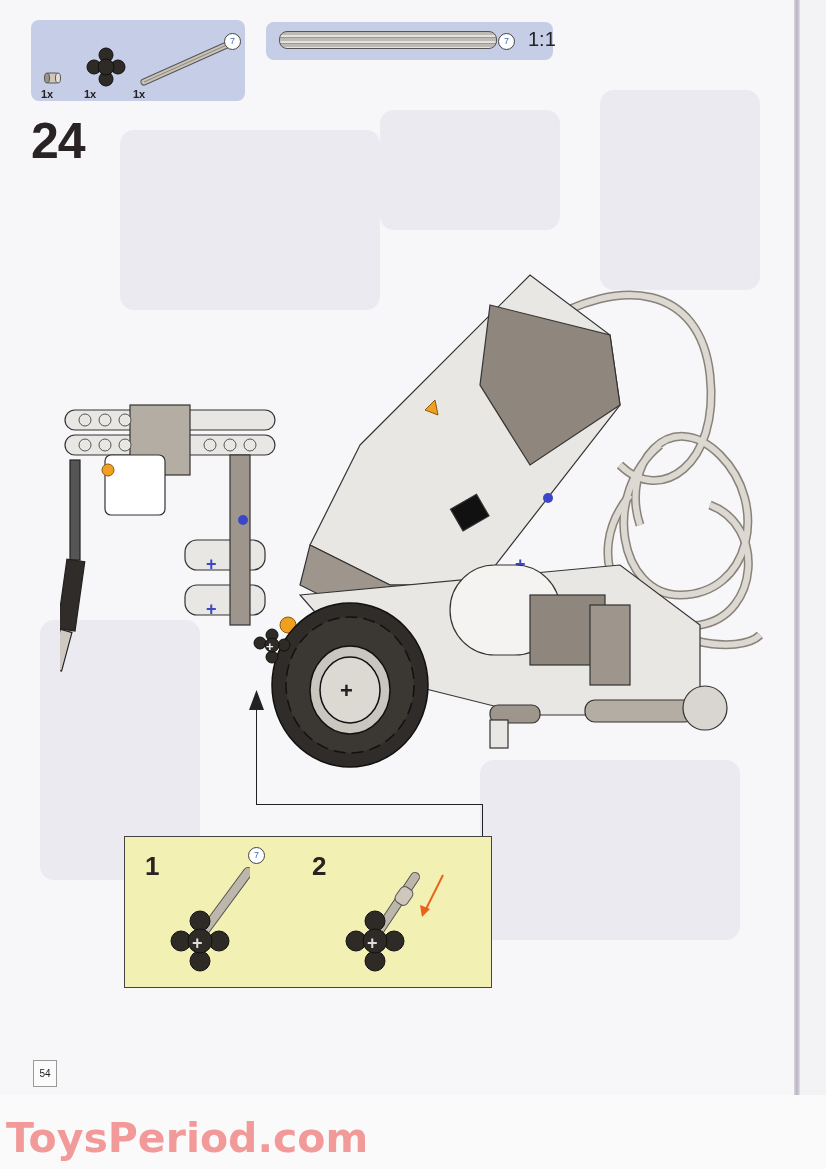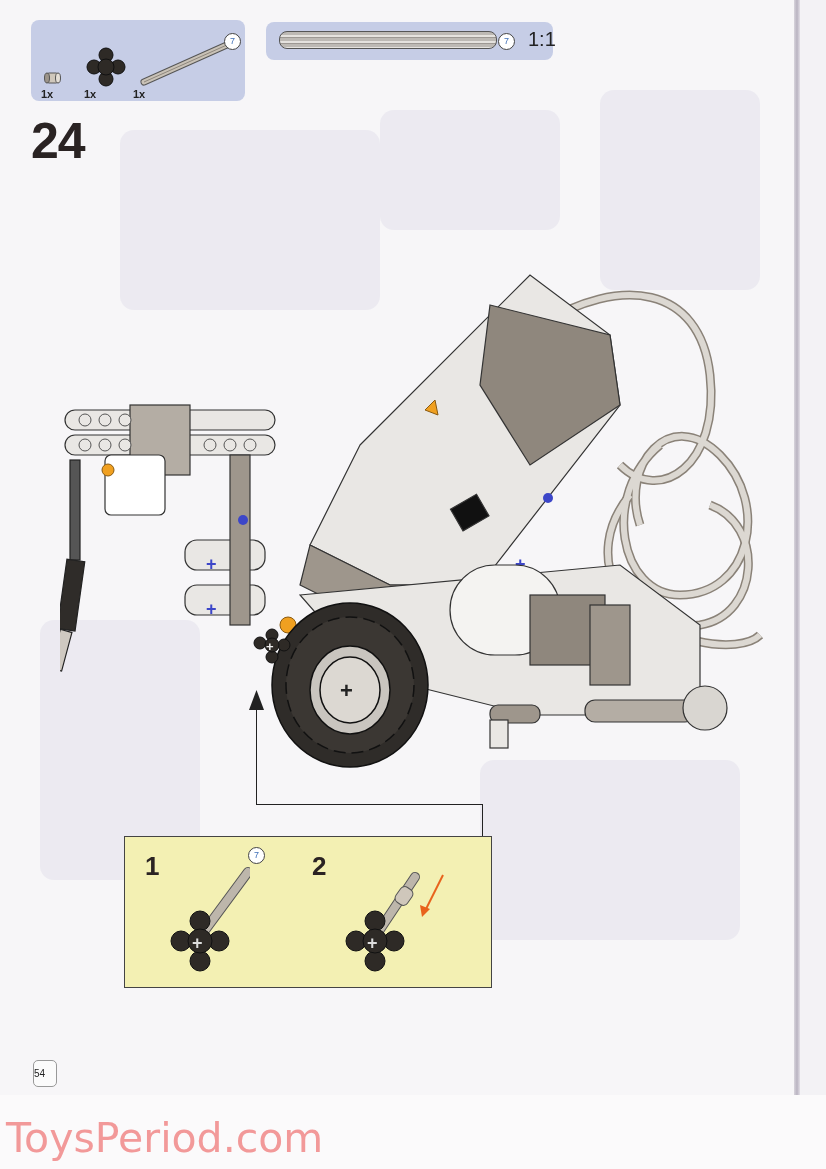--- a/index.html
+++ b/index.html
@@ -12,22 +12,22 @@
   .qty { position:absolute; font-size:11px; font-weight:bold; color:#222; }
   .circle-badge { position:absolute; width:15px; height:15px; border-radius:50%; background:#fff; border:1px solid #444; font-size:9px; color:#4070b8; text-align:center; line-height:15px; }
   .scale-box { position:absolute; left:266px; top:22px; width:287px; height:38px; background:#c6cde6; border-radius:8px; }
   .scale-axle { position:absolute; left:13px; top:9px; width:216px; height:16px; border-radius:8px; border:1px solid #555; background:repeating-linear-gradient(to bottom,#bdb9b4 0 3px,#e5e2de 3px 5px,#9d9893 5px 6px); }
   .scale-label { position:absolute; left:254px; top:6px; font-size:20px; color:#222;margin-left:8px; }
   .step-number { position:absolute; left:31px; top:112px; font-size:50px; font-weight:bold; color:#2a2323; letter-spacing:-1px; }
   .model { position:absolute; left:60px; top:265px; width:720px; height:520px; }
   .callout-line { position:absolute; background:#222; }
   .callout-box { position:absolute; left:124px; top:836px; width:366px; height:150px; background:#f3f0b3; border:1px solid #444; }
   .sub-step { position:absolute; font-size:26px; font-weight:bold; color:#2a2323; }
-  .page-num-box { position:absolute; left:33px; top:1060px; width:22px; height:25px; border:1px solid #999; border-radius:5px; background:#fbfbfb; font-size:10px; color:#222; text-align:left; line-height:25px; }
-  .watermark { position:absolute; left:6px; top:1114px; font-size:41px; font-weight:normal; color:#f29999; font-family:"DejaVu Sans", sans-serif; letter-spacing:0px; }
+  .page-num-box { position:absolute; left:33px; top:1060px; width:22px; height:25px; border:1px solid #999; border-radius:0; background:#fbfbfb; font-size:10px; color:#222; text-align:center; line-height:25px; }
+  .watermark { position:absolute; left:6px; top:1114px; font-size:41px; font-weight:bold; color:#f29999; font-family:"DejaVu Sans", sans-serif; letter-spacing:0px; }
   .bottom-strip { position:absolute; left:0; top:1095px; width:826px; height:74px; background:#fbfafb; }
 </style>
 </head>
 <body>
 
 <div class="page">
 
   <div class="ghost" style="left:120px;top:130px;width:260px;height:180px;"></div>
   <div class="ghost" style="left:380px;top:110px;width:180px;height:120px;"></div>
   <div class="ghost" style="left:600px;top:90px;width:160px;height:200px;"></div>

